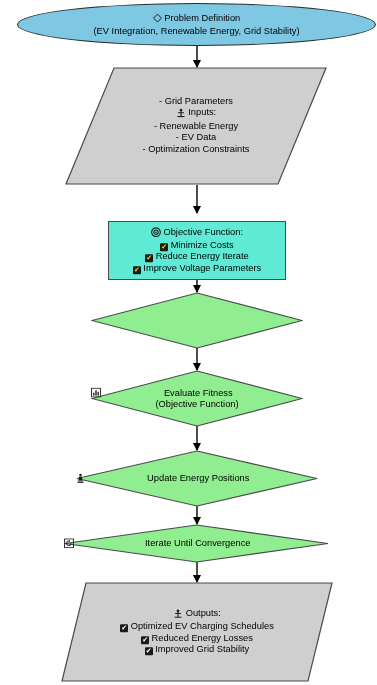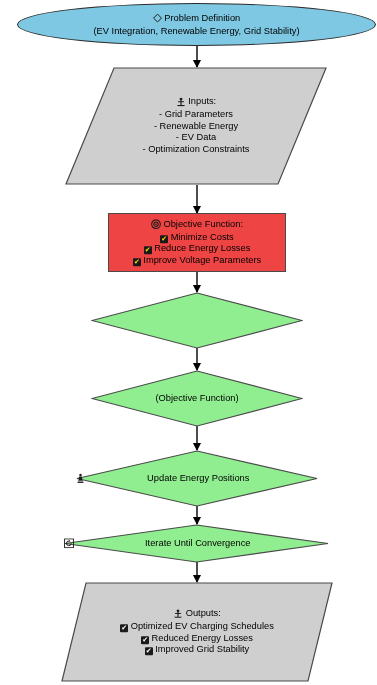--- a/index.html
+++ b/index.html
@@ -21,21 +21,21 @@
   
   .ellipse{
     border:1.1px solid #2b2b2b;border-radius:50%;
     background:#7ec8e3;
   }
   .para-outline{
     position:absolute;width:100%;height:100%;left:0;top:0;
   }
   
   .rectbox{
-    border:1.2px solid #4a4a4a;background:#ef4444;
+    border:1.2px solid #4a4a4a;background:#5eead4;margin-top:8px;
   }
   
   .diamond-wrap{position:absolute;}
   .diamond-wrap svg{position:absolute;left:0;top:0;}
 
   
   .cbx{
     display:inline-block;width:8px;height:8px;line-height:8px;
     background:#1a1a1a;color:#ffffff;font-size:7px;text-align:center;
     vertical-align:-1px;margin-right:2.5px;border-radius:1px;
@@ -80,31 +80,31 @@
       </span>
       <span class="ln">(EV Integration, Renewable Energy, Grid Stability)</span>
     </div>
   </div>
 
   <div class="node" style="left:57px;top:67px;width:262px;height:118px;">
     <svg class="para-outline" viewBox="0 0 262 118" preserveAspectRatio="none">
       <polygon points="49,1 261,1 213,117 1,117" fill="#cfcfcf" stroke="#4a4a4a" stroke-width="1.2"></polygon>
     </svg>
     <div class="label">
+      <span class="ln">- Grid Parameters</span>
       <span class="ln">
         <span class="gicon">
           <svg width="10" height="9" viewBox="0 0 12 11">
             <circle cx="6" cy="2" r="1.7" fill="#1a1a1a"></circle>
             <rect x="5.3" y="3.4" width="1.4" height="6" fill="#1a1a1a"></rect>
             <path d="M1 9.3 L11 9.3 L9.4 10.6 L2.6 10.6 Z" fill="#1a1a1a"></path>
             <rect x="2.4" y="4.6" width="7.2" height="1.2" fill="#1a1a1a"></rect>
           </svg>
         </span><span>Inputs:</span>
       </span>
-      <span class="ln">- Grid Parameters</span>
       <span class="ln">- Renewable Energy</span>
       <span class="ln">- EV Data</span>
       <span class="ln">- Optimization Constraints</span>
     </div>
   </div>
 
   <div class="node rectbox" style="left:100px;top:213px;width:178px;height:59px;">
     <div class="label">
       <span class="ln">
         <span class="gicon">
@@ -112,39 +112,49 @@
             <circle cx="6" cy="6" r="5.2" fill="none" stroke="#1a1a1a" stroke-width="1.3"></circle>
             <circle cx="6" cy="6" r="2.6" fill="none" stroke="#1a1a1a" stroke-width="1.3"></circle>
             <circle cx="6" cy="6" r="0.9" fill="#1a1a1a"></circle>
           </svg>
         </span><span>Objective Function:</span>
       </span>
       <span class="ln">
         <span class="cbx onyellow">✔</span><span>Minimize Costs</span>
       </span>
       <span class="ln">
-        <span class="cbx onyellow">✔</span><span>Reduce Energy Losses</span>
+        <span class="cbx onyellow">✔</span><span>Reduce Energy Iterate</span>
       </span>
       <span class="ln">
         <span class="cbx onyellow">✔</span><span>Improve Voltage Parameters</span>
       </span>
     </div>
   </div>
 
   <div class="node diamond-wrap" style="left:83px;top:292px;width:212px;height:57px;">
     <svg width="212" height="57" viewBox="0 0 212 57" preserveAspectRatio="none">
       <polygon points="106,1 211,28.5 106,56 1,28.5" fill="#90ee90" stroke="#4a4a4a" stroke-width="1.2"></polygon>
     </svg>
   </div>
 
   <div class="node diamond-wrap" style="left:83px;top:370px;width:212px;height:57px;">
     <svg width="212" height="57" viewBox="0 0 212 57" preserveAspectRatio="none">
       <polygon points="106,1 211,28.5 106,56 1,28.5" fill="#90ee90" stroke="#4a4a4a" stroke-width="1.2"></polygon>
     </svg>
     <div class="label">
+      <span class="ln">
+        <span class="gicon">
+          <svg width="10" height="10" viewBox="0 0 12 12">
+            <rect x="0.7" y="0.7" width="10.6" height="10.6" fill="none" stroke="#1a1a1a" stroke-width="1.1"></rect>
+            <rect x="2.6" y="6.2" width="1.6" height="3.4" fill="#1a1a1a"></rect>
+            <rect x="5.2" y="3.2" width="1.6" height="6.4" fill="#1a1a1a"></rect>
+            <rect x="7.8" y="5" width="1.6" height="4.6" fill="#1a1a1a"></rect>
+          </svg>
+        </span><span>Evaluate Fitness</span>
+      </span>
       <span class="ln">(Objective Function)</span>
     </div>
   </div>
 
   <div class="node diamond-wrap" style="left:68px;top:450px;width:242px;height:57px;">
     <svg width="242" height="57" viewBox="0 0 242 57" preserveAspectRatio="none">
       <polygon points="121,1 241,28.5 121,56 1,28.5" fill="#90ee90" stroke="#4a4a4a" stroke-width="1.2"></polygon>
     </svg>
     <div class="label">
       <span class="ln">

